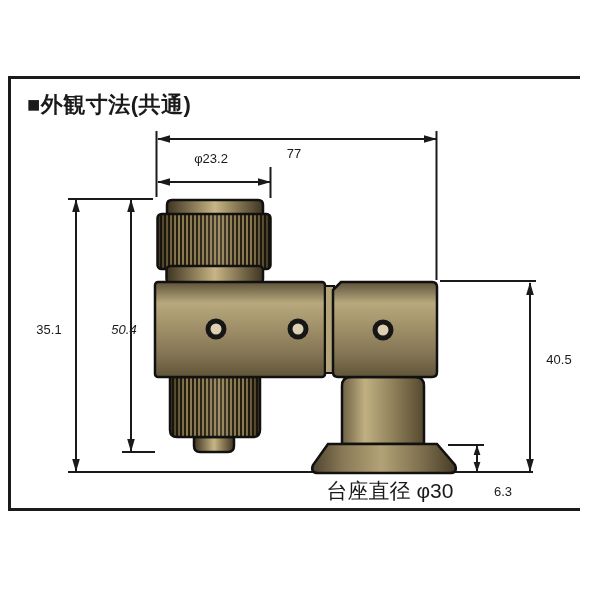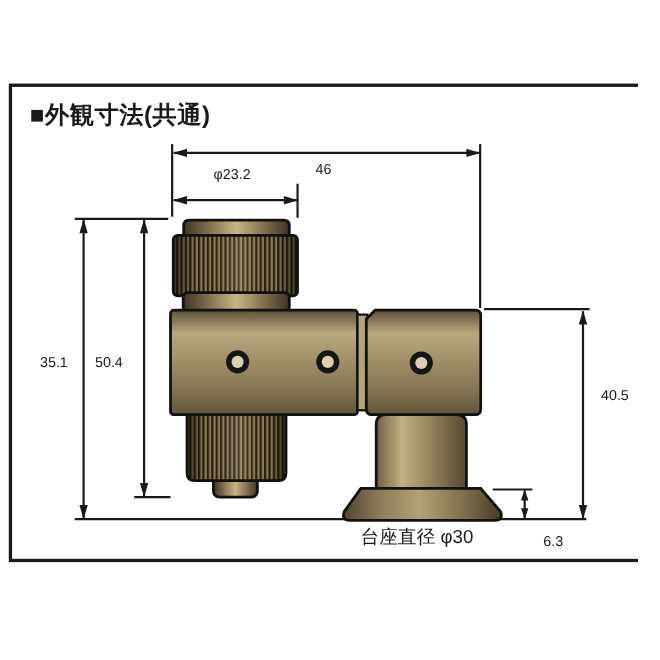--- a/index.html
+++ b/index.html
@@ -18,27 +18,27 @@
   }
   .title .sq{display:inline-block;}
   .unit{
     position:absolute;left:468px;top:101px;font-size:16px;white-space:nowrap;
   }
   .dim{
     position:absolute;font-size:13px;line-height:1;white-space:nowrap;
     transform:translateX(-50%);
   }
   .dim55{left:49px;top:323px;}
-  .dim50{left:99px;top:323px;}
+  .dim50{left:124px;top:323px;font-style:italic;}
   .dim59{left:294px;top:147px;}
   .dimphi{left:211px;top:152px;}
   .dim40{left:559px;top:353px;}
   .dim63{left:503px;top:449px;margin-top:36px;}
   .baselbl{
-    position:absolute;left:379px;top:480px;font-size:17px;line-height:1;
+    position:absolute;left:390px;top:480px;font-size:21px;line-height:1;
     white-space:nowrap;transform:translateX(-50%);
   }
   svg{position:absolute;left:0;top:0;}
 </style>
 </head>
 <body>
 
 <div id="canvas">
 
   <div class="frame"></div>
@@ -156,21 +156,21 @@
         <circle cx="216" cy="329" r="10.5" fill="#161616"></circle>
         <circle cx="216" cy="329" r="5.5" fill="#dccfb2"></circle>
         <circle cx="298" cy="329" r="10.5" fill="#161616"></circle>
         <circle cx="298" cy="329" r="5.5" fill="#dccfb2"></circle>
         <circle cx="383" cy="330" r="10.5" fill="#161616"></circle>
         <circle cx="383" cy="330" r="5.5" fill="#dccfb2"></circle>
       </g>
     </g>
   </svg>
 
-  <span class="dim dim59">46</span>
+  <span class="dim dim59">77</span>
   <span class="dim dimphi">φ23.2</span>
   <span class="dim dim55">35.1</span>
   <span class="dim dim50">50.4</span>
   <span class="dim dim40">40.5</span>
   <span class="dim dim63">6.3</span>
   <span class="baselbl">台座直径 φ30</span>
 
 </div>
 
 </body></html>

